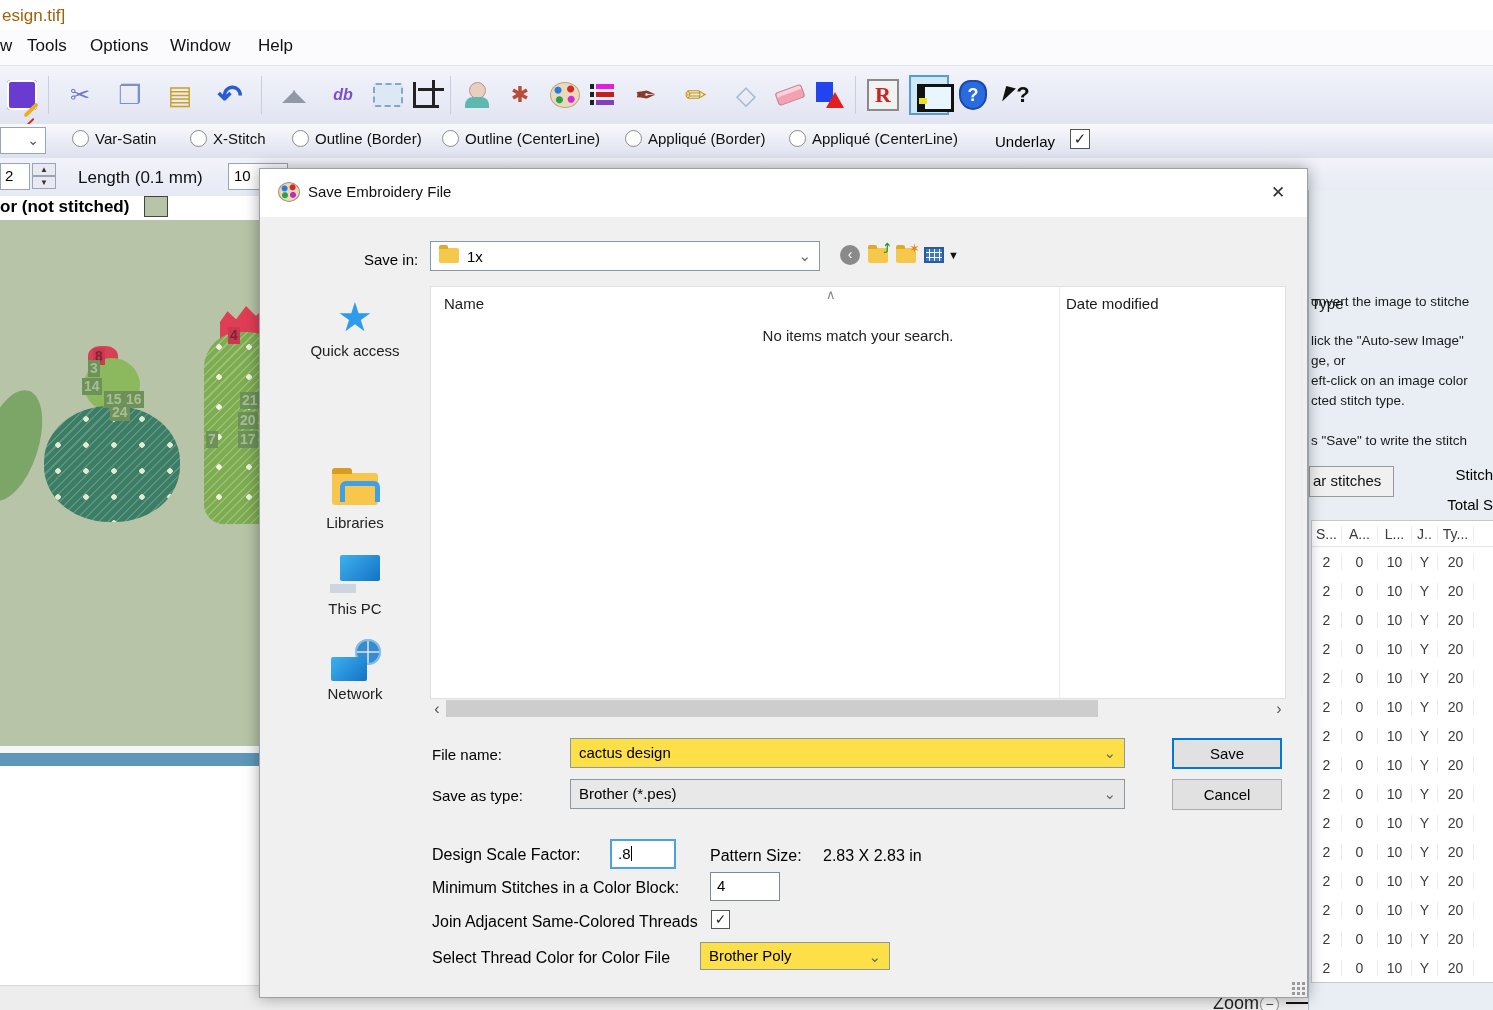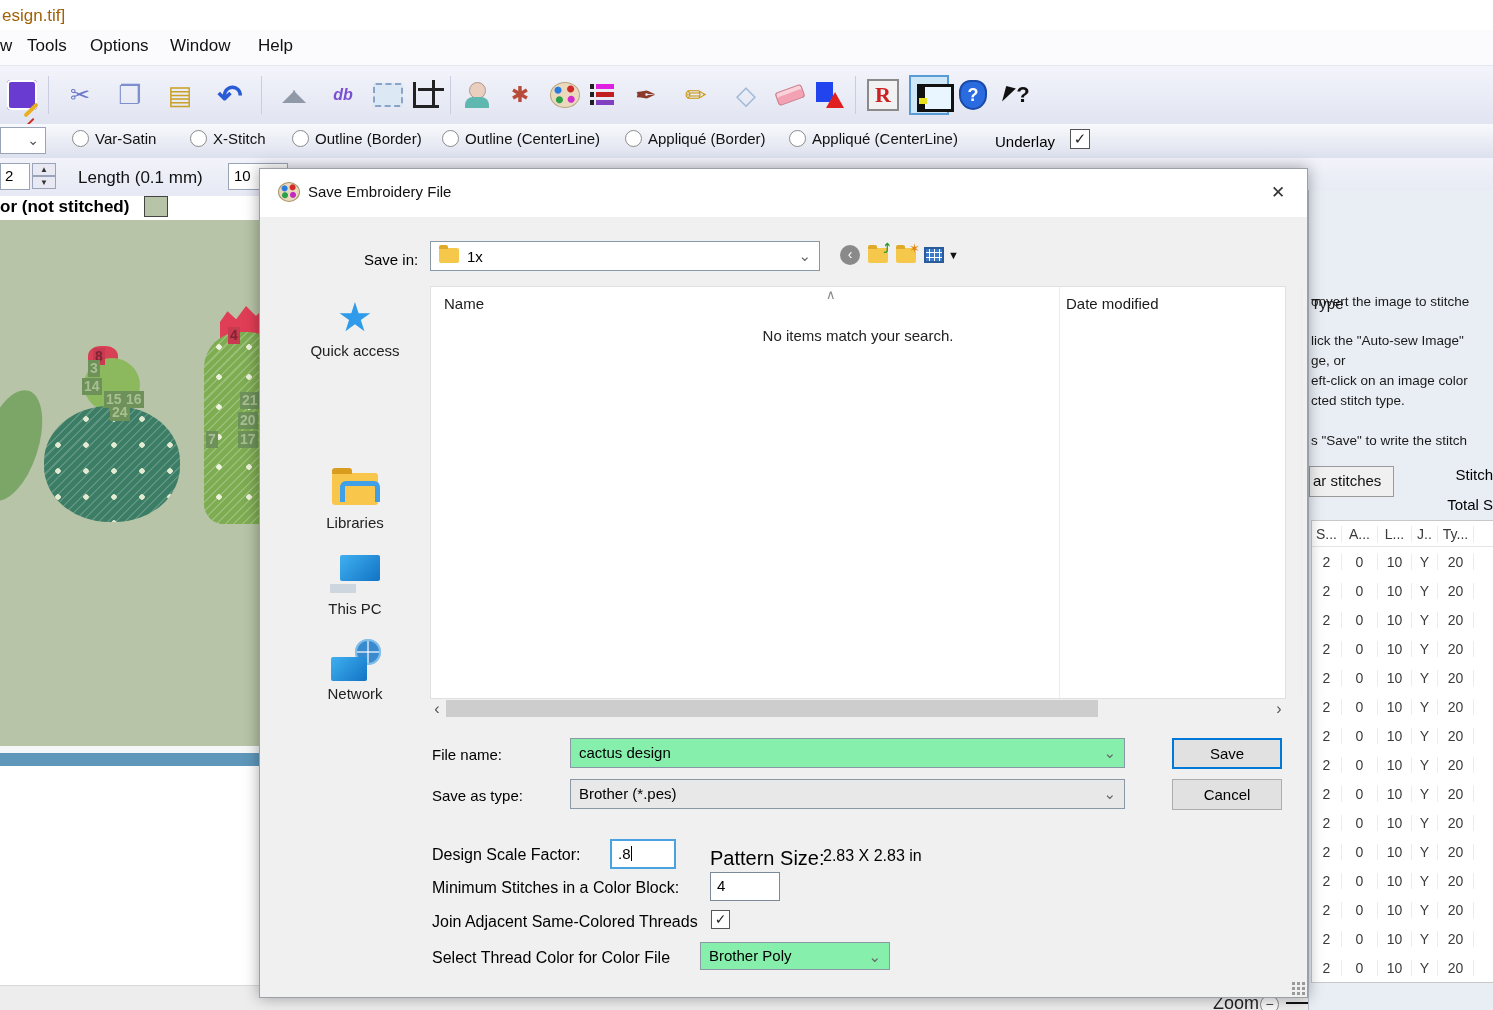--- a/index.html
+++ b/index.html
@@ -150,21 +150,21 @@
   #file-list { position:absolute; left:170px; top:117px; width:856px; height:413px; background:#fff; border:1px solid #e0e0e0; }
   .col-sep { position:absolute; top:0; width:1px; height:100%; background:#ececec; }
   .list-head { position:absolute; top:8px; font-size:15px; color:#1a1a1a; }
   #sort-caret { position:absolute; left:395px; top:0; color:#888; font-size:13px; }
   #empty-msg { position:absolute; left:0; right:0; top:40px; text-align:center; font-size:15px; color:#222; }
   #hscroll { position:absolute; left:170px; top:530px; width:856px; height:20px; background:#f0f0f0; }
   #hscroll .thumb { position:absolute; left:16px; top:1px; width:652px; height:17px; background:#cdcdcd; }
   .scroll-arrow { position:absolute; top:0; font-size:16px; color:#555; width:14px; text-align:center; line-height:20px; }
 
   .dlg-label { position:absolute; font-size:15px; color:#000; }
-  .combo { position:absolute; height:30px; background:#86efac; border:1px solid #8a97a5; font-size:15px; padding:5px 8px; }
+  .combo { position:absolute; height:30px; background:#fde047; border:1px solid #8a97a5; font-size:15px; padding:5px 8px; }
   .combo.gray { background:#e8e8e8; }
   .btn { position:absolute; width:110px; height:31px; background:#e1e1e1; border:1px solid #adadad; font-size:15px; text-align:center; line-height:29px; }
   .btn.default { border:1px solid #0078d7; box-shadow:inset 0 0 0 1px #0078d7; }
   .input { position:absolute; background:#fff; border:1px solid #7a8a99; font-size:15px; padding:4px 6px; }
   .input.focused { border:2px solid #4aa3e0; }
   .caret-bar { display:inline-block; width:1px; height:15px; background:#000; vertical-align:-2px; }
   .checkbox { position:absolute; width:19px; height:19px; background:#fff; border:1px solid #555; text-align:center; line-height:17px; font-size:14px; color:#222; }
   #dlg-grip { position:absolute; right:2px; bottom:2px; width:14px; height:14px; background-image:radial-gradient(circle,#9a9a9a 1.5px,transparent 2px); background-size:5px 5px; }
 </style>
 </head>
@@ -524,21 +524,21 @@
   <div class="combo gray" style="left:310px; top:610px; width:555px">
     <span>Brother (*.pes)</span>
     <span class="combo-chev">⌄</span>
   </div>
   <div class="btn" style="left:912px; top:610px">Cancel</div>
 
   <span class="dlg-label" style="left:172px; top:677px; font-size:16px">Design Scale Factor:</span>
   <div class="input focused" style="left:350px; top:670px; width:66px; height:30px">
     <span>.8</span><span class="caret-bar"></span>
   </div>
-  <span class="dlg-label" style="left:450px; top:678px; font-size:20px">Pattern Size:</span>
+  <span class="dlg-label" style="left:450px; top:678px; font-size:16px">Pattern Size:</span>
   <span class="dlg-label" style="left:563px; top:678px; font-size:16px">2.83 X 2.83 in</span>
 
   <span class="dlg-label" style="left:172px; top:710px; font-size:16px">Minimum Stitches in a Color Block:</span>
   <div class="input" style="left:450px; top:703px; width:70px; height:29px">4</div>
 
   <span class="dlg-label" style="left:172px; top:744px; font-size:16px">Join Adjacent Same-Colored Threads</span>
   <div class="checkbox" style="left:451px; top:741px">✓</div>
 
   <span class="dlg-label" style="left:172px; top:780px; font-size:16px">Select Thread Color for Color File</span>
   <div class="combo" style="left:440px; top:773px; width:190px; height:28px; padding-top:4px">

